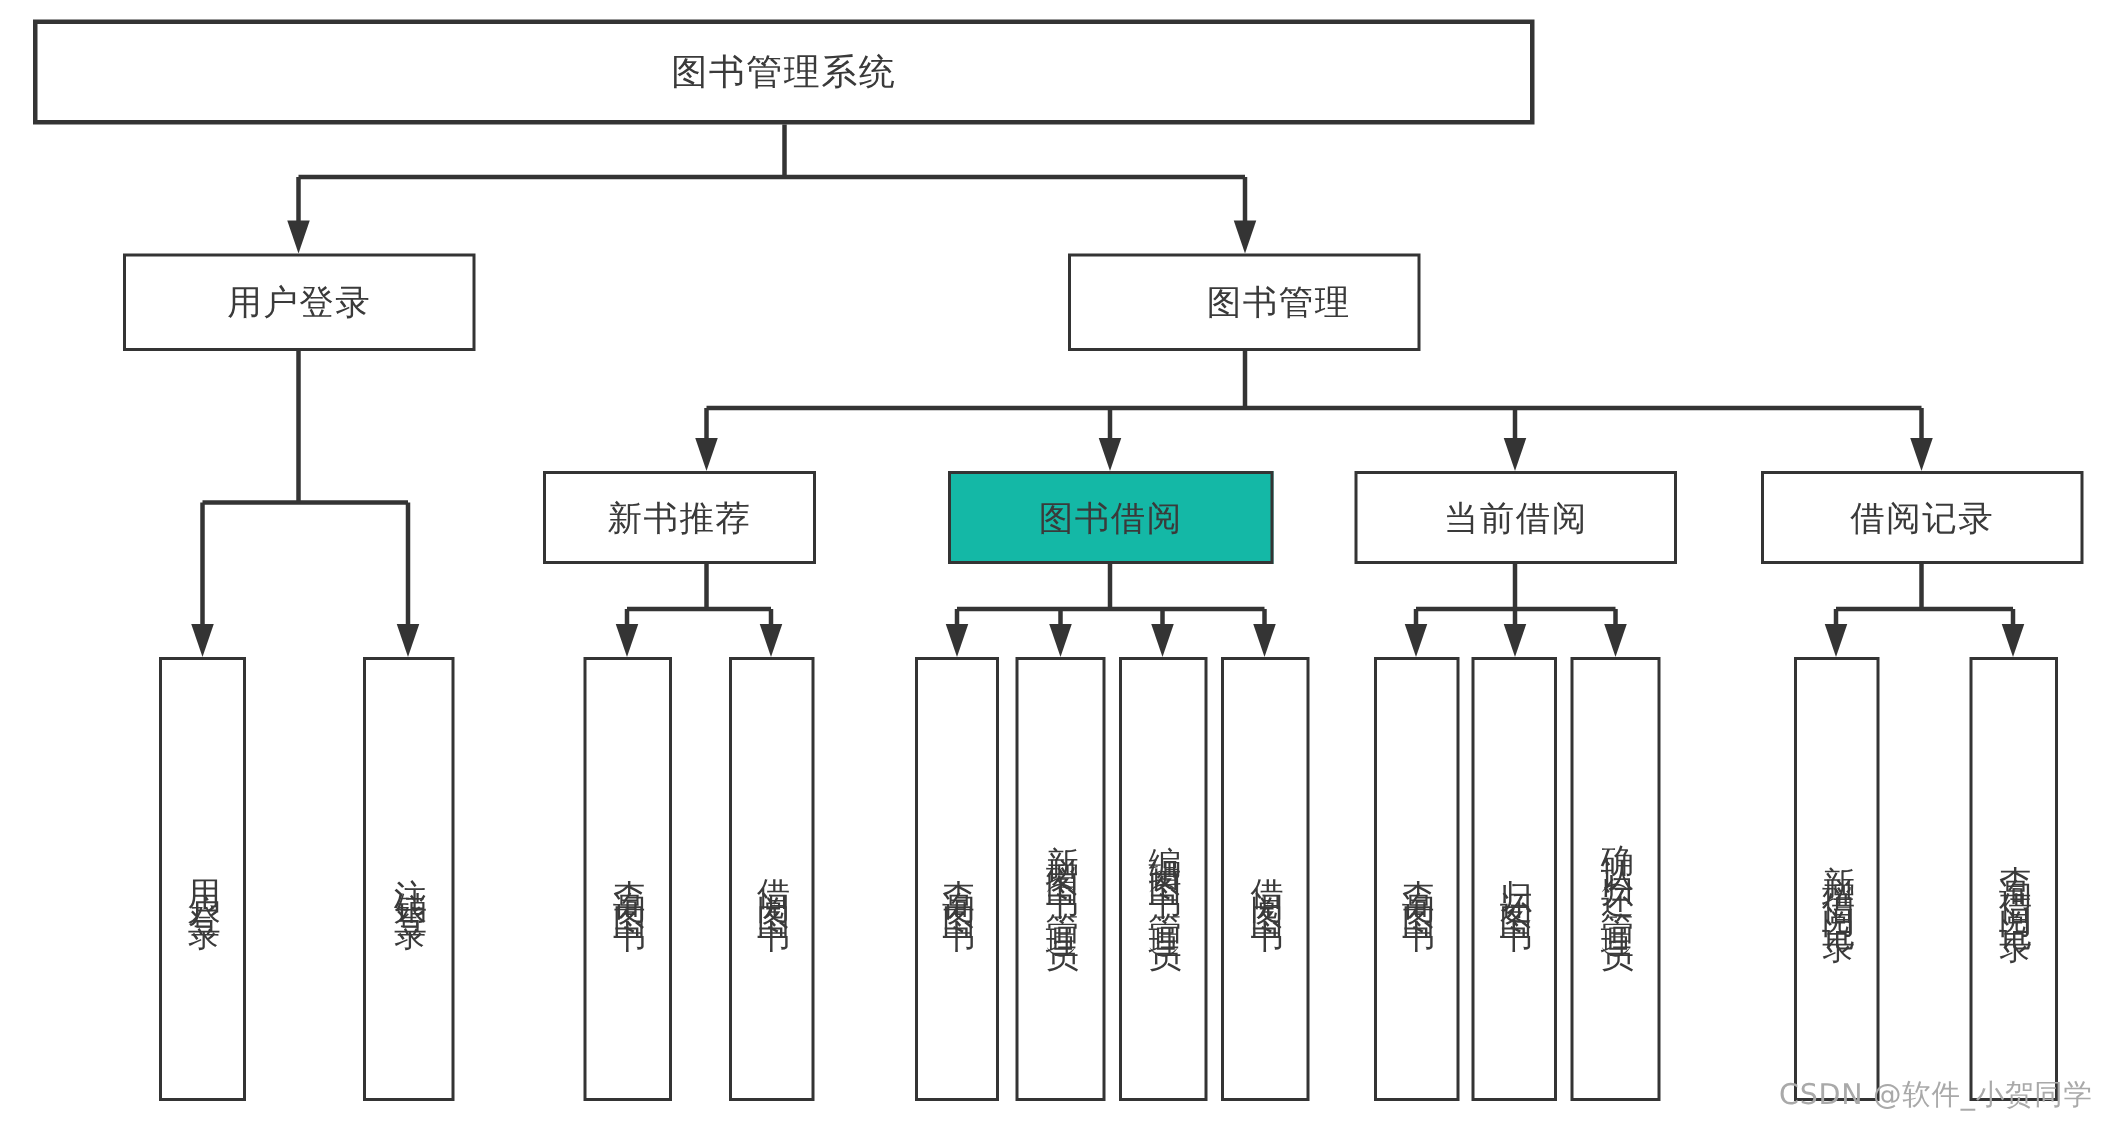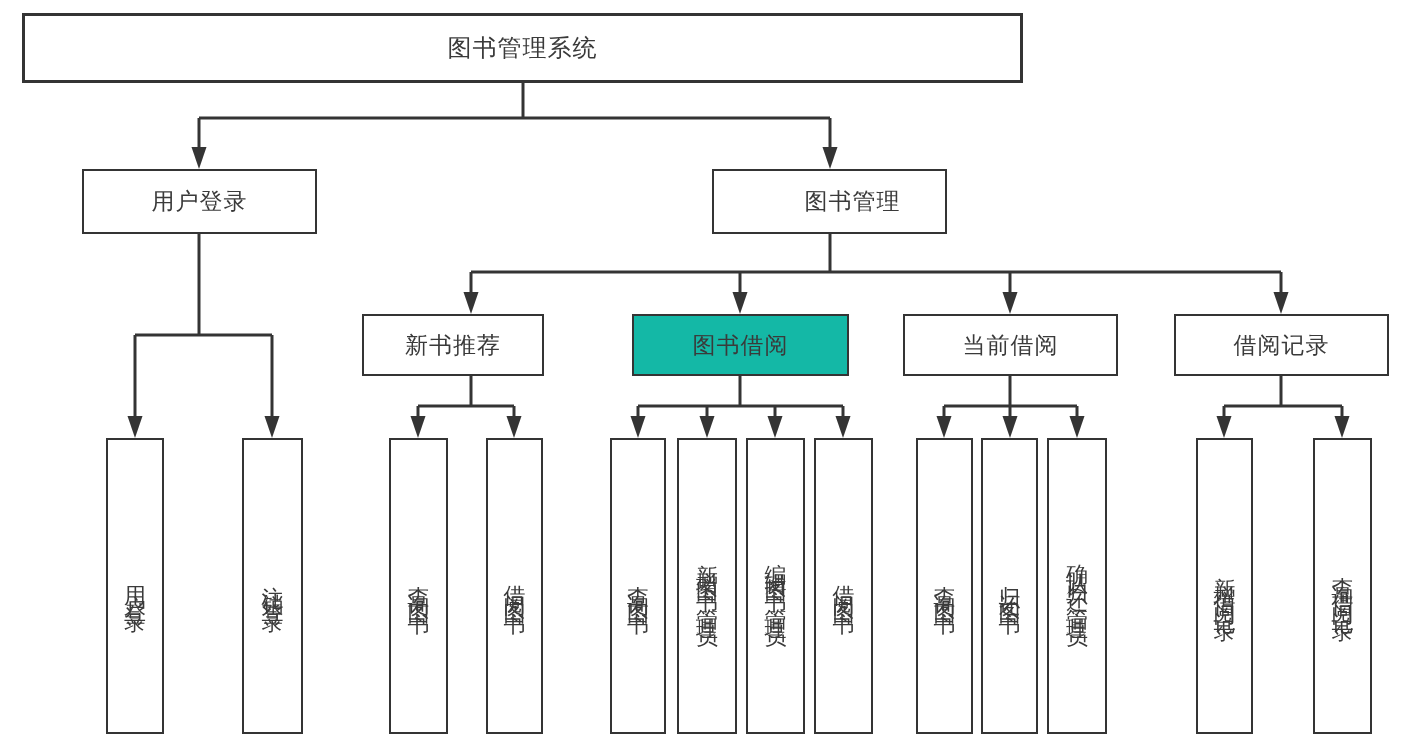--- a/index.html
+++ b/index.html
@@ -103,20 +103,21 @@
       <polygon points="936.5,416 951.5,416 944,438" fill="#343434"></polygon>
       <line x1="1010" y1="406" x2="1010" y2="420" stroke="#343434" stroke-width="3"></line>
       <polygon points="1002.5,416 1017.5,416 1010,438" fill="#343434"></polygon>
       <line x1="1077" y1="406" x2="1077" y2="420" stroke="#343434" stroke-width="3"></line>
       <polygon points="1069.5,416 1084.5,416 1077,438" fill="#343434"></polygon>
       <line x1="1224" y1="406" x2="1224" y2="420" stroke="#343434" stroke-width="3"></line>
       <polygon points="1216.5,416 1231.5,416 1224,438" fill="#343434"></polygon>
       <line x1="1342" y1="406" x2="1342" y2="420" stroke="#343434" stroke-width="3"></line>
       <polygon points="1334.5,416 1349.5,416 1342,438" fill="#343434"></polygon>
     </svg>
+  <span id="watermark" style="color: rgb(169, 169, 169);">CSDN @软件_小贺同学</span>
 <div class="node h root" style="left: 22px; top: 13px; width: 1001px; height: 70px; border-color: rgb(52, 52, 52); background: rgb(255, 255, 255); color: rgb(58, 58, 58);">图书管理系统</div>
     <div class="node h" style="left: 82px; top: 169px; width: 235px; height: 65px; border-color: rgb(52, 52, 52); background: rgb(255, 255, 255); color: rgb(58, 58, 58);">用户登录</div>
     <div class="node h" style="left: 712px; top: 169px; width: 235px; height: 65px; border-color: rgb(52, 52, 52); background: rgb(255, 255, 255); color: rgb(58, 58, 58); padding-left: 46px;">图书管理</div>
     <div class="node h" style="left: 362px; top: 314px; width: 182px; height: 62px; border-color: rgb(52, 52, 52); background: rgb(255, 255, 255); color: rgb(58, 58, 58);">新书推荐</div>
     <div class="node h" style="left: 632px; top: 314px; width: 217px; height: 62px; border-color: rgb(52, 52, 52); background: #14b8a6; color: rgb(58, 58, 58);">图书借阅</div>
     <div class="node h" style="left: 903px; top: 314px; width: 215px; height: 62px; border-color: rgb(52, 52, 52); background: rgb(255, 255, 255); color: rgb(58, 58, 58);">当前借阅</div>
     <div class="node h" style="left: 1174px; top: 314px; width: 215px; height: 62px; border-color: rgb(52, 52, 52); background: rgb(255, 255, 255); color: rgb(58, 58, 58);">借阅记录</div>
     <div class="node v" style="left: 106px; top: 438px; width: 58px; height: 296px; border-color: rgb(52, 52, 52); background: rgb(255, 255, 255); color: rgb(58, 58, 58);">用户登录</div>
     <div class="node v" style="left: 242px; top: 438px; width: 61px; height: 296px; border-color: rgb(52, 52, 52); background: rgb(255, 255, 255); color: rgb(58, 58, 58);">注销登录</div>
     <div class="node v" style="left: 389px; top: 438px; width: 59px; height: 296px; border-color: rgb(52, 52, 52); background: rgb(255, 255, 255); color: rgb(58, 58, 58);">查询图书</div>

